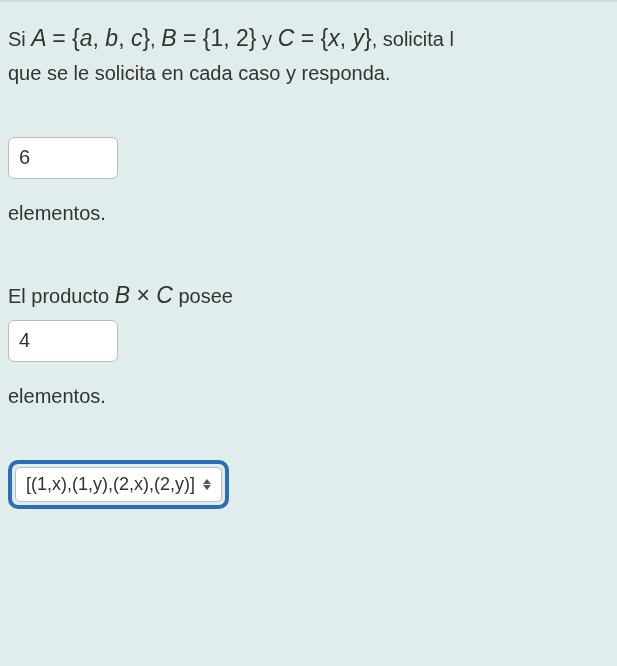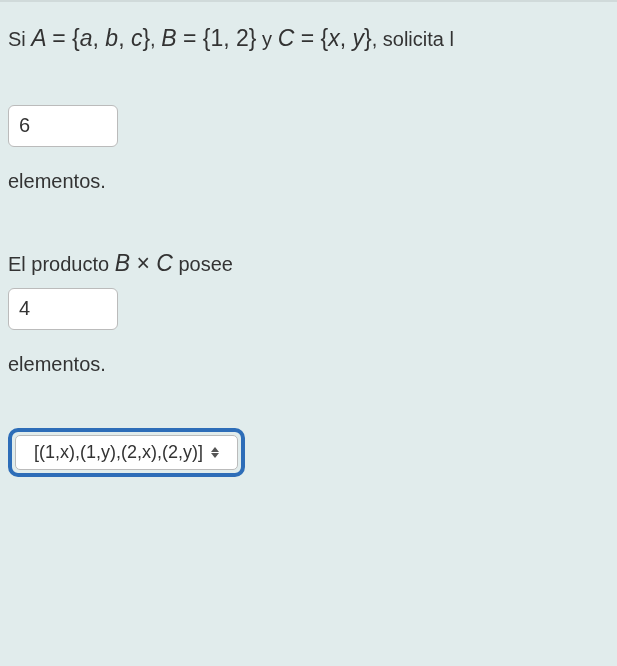--- a/index.html
+++ b/index.html
@@ -65,21 +65,21 @@
       border-radius: 10px;
       padding: 3px;
       background: transparent;
     }
     .dropdown-inner {
       display: inline-flex;
       align-items: center;
       background: #fff;
       border: 1px solid #bbb;
       border-radius: 5px;
-      padding: 6px 18px;
+      padding: 6px 10px;
       gap: 8px;
       cursor: pointer;
     }
     .dropdown-inner .val {
       font-size: 18px;
       color: #333;
     }
     .caret {
       display: inline-flex;
       flex-direction: column;
@@ -100,20 +100,21 @@
     }
   </style>
 </head>
 <body>
 
 <div class="problem-statement">
   <span>Si </span>
   <span class="math"><span>A</span> <span class="op">=</span> <span class="brace">{</span><span>a</span><span class="op">,</span> <span>b</span><span class="op">,</span> <span>c</span><span class="brace">}</span></span><span>, </span>
   <span class="math"><span>B</span> <span class="op">=</span> <span class="brace">{</span><span class="op">1</span><span class="op">,</span> <span class="op">2</span><span class="brace">}</span></span><span> y </span>
   <span class="math"><span>C</span> <span class="op">=</span> <span class="brace">{</span><span>x</span><span class="op">,</span> <span>y</span><span class="brace">}</span></span><span>, solicita l</span><br>
+  <span>que se le solicita en cada caso y responda.</span>
 </div>
 
 <div class="section">
   <div class="input-wrap">
     <input type="text" class="num-input" value="6" style="">
   </div>
   <div class="after-line">elementos.</div>
 </div>
 
 <div class="section">

